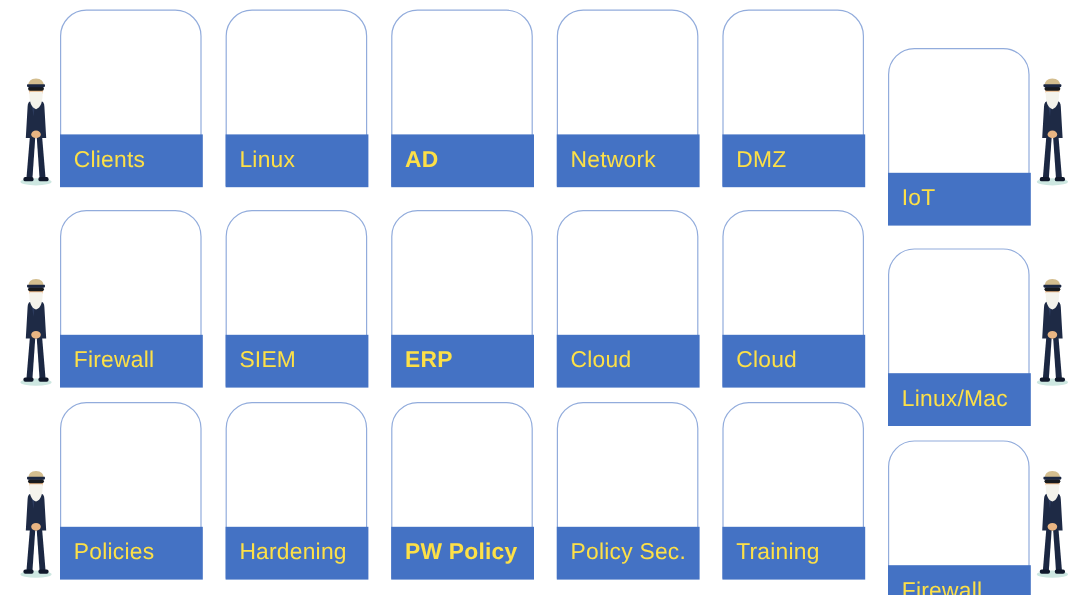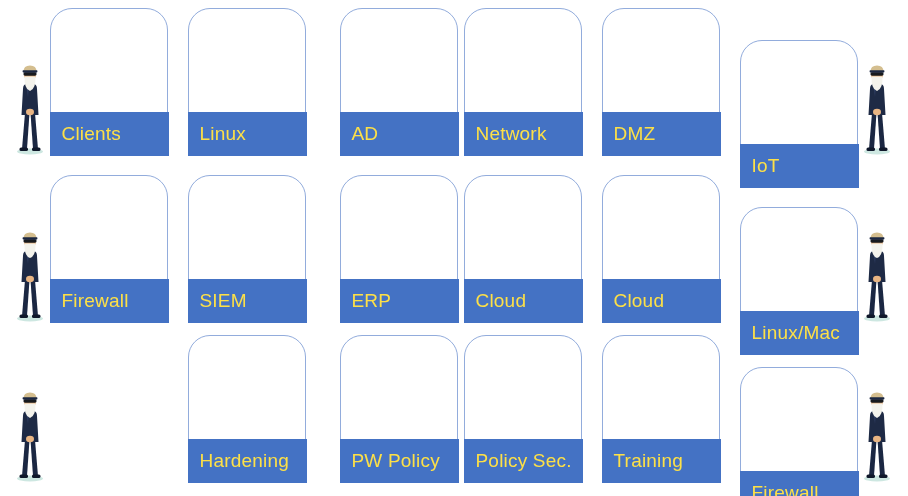--- a/index.html
+++ b/index.html
@@ -35,21 +35,21 @@
     font-size: 19px;
     line-height: 44px;
     padding-left: 12px;
     letter-spacing: 0.2px;
     white-space: nowrap;
     overflow: hidden;
   }
   
   .col-0 { left: 50px; }
   .col-1 { left: 188px; }
-  .col-2 { left: 340px; }
+  .col-2 { left: 326px; font-weight: bold; }
   .col-3 { left: 464px; }
   .col-4 { left: 602px; }
   .col-5 { left: 740px; margin-top: 32px; }
   
   .row-0 { top: 8px; }
   .row-1 { top: 175px; }
   .row-2 { top: 335px; }
   .guard {
     position: absolute;
     width: 36px;
@@ -183,20 +183,23 @@
     <path d="M11,26 Q11,21 15,21 L21,21 Q25,21 25,26 L26.5,52 L9.5,52 Z" fill="#1E2A45"></path>
     <path d="M14,22 L17,24 L16,34 Z" fill="#2C3B5E"></path>
     <ellipse cx="18" cy="12" rx="6" ry="6.5" fill="#E9B583"></ellipse>
     <path d="M12.5,13.5 Q12,26 18,28 Q24,26 23.5,13.5 Z" fill="#F4F3EC"></path>
     <rect x="11.4" y="9.3" width="13.2" height="3.4" rx="1.7" fill="#171A1E"></rect>
     <path d="M11.5,8.8 Q11.5,2.5 18,2.5 Q24.5,2.5 24.5,8.8 Z" fill="#D4BE8F"></path>
     <path d="M10.8,7.2 L25.2,7.2 Q26.2,9.2 24.2,9.8 L11.8,9.8 Q9.8,9.2 10.8,7.2 Z" fill="#1B2742"></path>
     <ellipse cx="18" cy="49" rx="4" ry="3.2" fill="#E9B583"></ellipse>
   </svg>
 </div>
+  <div class="card row-2 col-0">
+    <div class="card-label">Policies</div>
+  </div>
   <div class="card row-2 col-1">
     <div class="card-label">Hardening</div>
   </div>
   <div class="card row-2 col-2">
     <div class="card-label">PW Policy</div>
   </div>
   <div class="card row-2 col-3">
     <div class="card-label">Policy Sec.</div>
   </div>
   <div class="card row-2 col-4">

